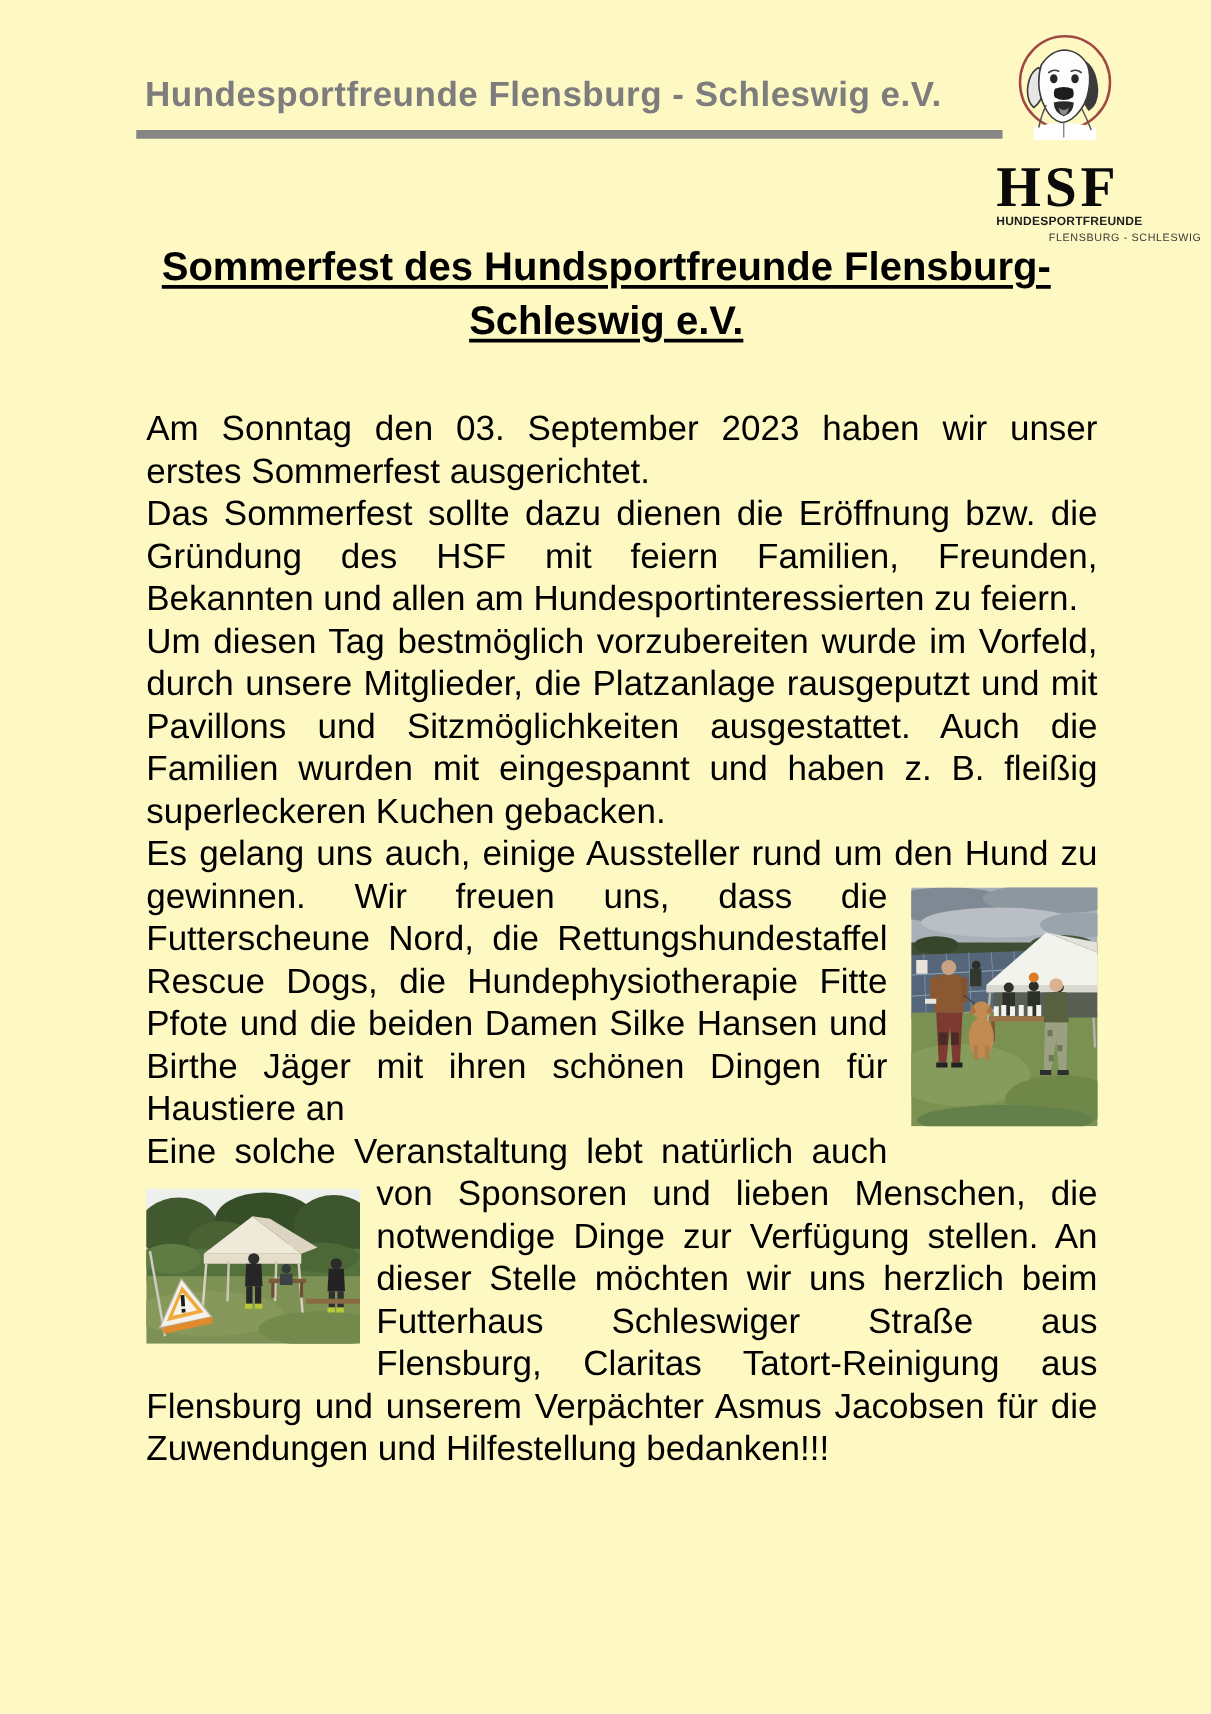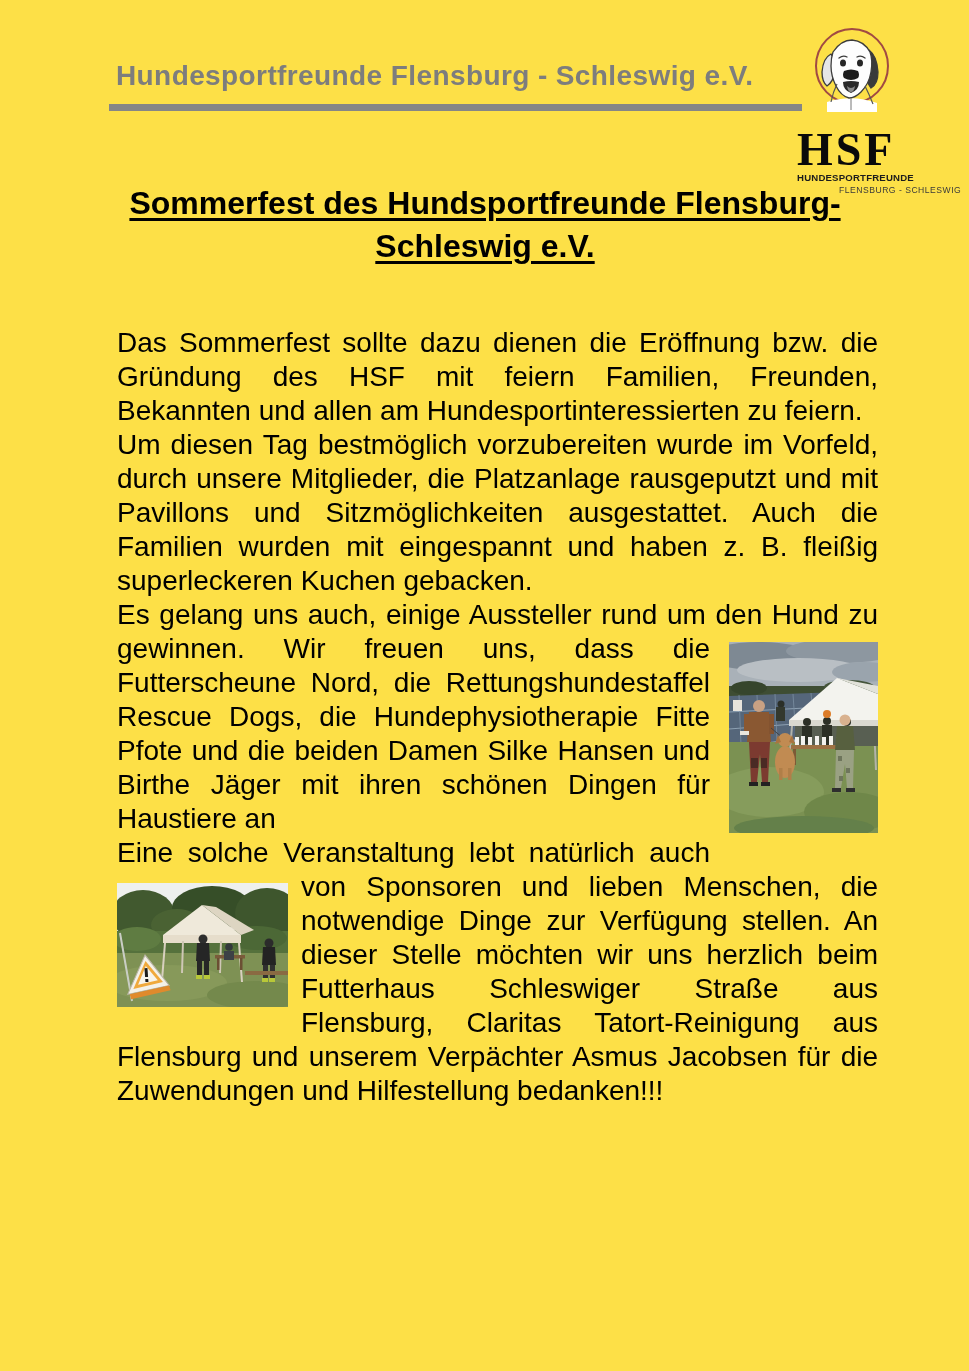--- a/index.html
+++ b/index.html
@@ -1,38 +1,38 @@
 <!DOCTYPE html>
 <html><head>
 <meta charset="utf-8">
 <style>
   html, body { margin:0; padding:0; }
   body {
     width:969px; height:1371px; background:#ffffff; position:relative;
     font-family:"Liberation Sans", sans-serif; color:#000;
   }
-  .page { position:absolute; left:0; top:0; width:969px; height:1371px; background:#fde047; overflow:hidden;text-decoration:underline; }
+  .page { position:absolute; left:0; top:0; width:969px; height:1371px; background:#fef9c3; overflow:hidden;text-decoration:underline; }
 
   .org-header {
     position:absolute; left:116px; top:60px; width:700px;
     font-size:28px; font-weight:bold; color:#7d7d7d; letter-spacing:.4px; white-space:nowrap;
   }
   .header-rule { position:absolute; left:109px; top:104px; width:693px; height:7px; background:#868686; }
 
   .logo { position:absolute; left:797px; top:24px; width:106px; }
   .logo svg { display:block; }
   .logo-acronym {
     font-family:"Liberation Serif", serif; font-weight:bold; font-size:46px; line-height:38px;
     color:#0a0a0a; letter-spacing:3px; margin-top:19px;
   }
   .logo-name1 { font-size:9.6px; font-weight:bold; color:#1c1c1c; letter-spacing:.2px; margin-top:3px; white-space:nowrap; }
   .logo-name2 { font-size:8.6px; color:#3a3a3a; letter-spacing:.5px; margin-top:2px; white-space:nowrap;margin-left:42px; }
 
   .doc-title {
-    position:absolute; left:104px; top:182px; width:762px; text-align:center;
+    position:absolute; left:104px; top:192px; width:762px; text-align:center;
     font-size:32px; font-weight:bold; line-height:43px; color:#000;
     text-decoration:underline; text-decoration-thickness:3px; text-underline-offset:4px;
   }
 
   .content {
     position:absolute; left:117px; top:326px; width:761px;
     font-size:28px; line-height:34px; text-align:justify; color:#000;
   }
   .content p { margin:0; }
 
@@ -69,20 +69,21 @@
       <path d="M54,74 Q54,80 54,86" stroke="#777" fill="none" stroke-width="1"></path>
     </svg>
     <div class="logo-acronym">HSF</div>
     <div class="logo-name1">HUNDESPORTFREUNDE</div>
     <div class="logo-name2">FLENSBURG - SCHLESWIG</div>
   </div>
 
   <div class="doc-title">Sommerfest des Hundsportfreunde Flensburg-Schleswig e.V.</div>
 
   <div class="content">
+    <p>Am Sonntag den 03. September 2023 haben wir unser erstes Sommerfest ausgerichtet.</p>
     <p>Das Sommerfest sollte dazu dienen die Eröffnung bzw. die Gründung des HSF mit feiern Familien, Freunden, Bekannten und allen am Hundesportinteressierten zu feiern.</p>
     <p>Um diesen Tag bestmöglich vorzubereiten wurde im Vorfeld, durch unsere Mitglieder, die Platzanlage rausgeputzt und mit Pavillons und Sitzmöglichkeiten ausgestattet. Auch die Familien wurden mit eingespannt und haben z. B. fleißig superleckeren Kuchen gebacken.</p>
 
     <p><span>Es gelang uns auch, einige Aussteller rund um den Hund</span><span class="photo-right">
           <svg width="149" height="191" viewBox="0 0 149 191">
         <rect width="149" height="191" fill="#a9b1b8"></rect>
         <ellipse cx="30" cy="14" rx="52" ry="14" fill="#7e8993"></ellipse>
         <ellipse cx="112" cy="9" rx="55" ry="12" fill="#8d97a0"></ellipse>
         <ellipse cx="70" cy="28" rx="62" ry="12" fill="#b9bfc4"></ellipse>
         <ellipse cx="135" cy="30" rx="32" ry="10" fill="#9aa4ad"></ellipse>

